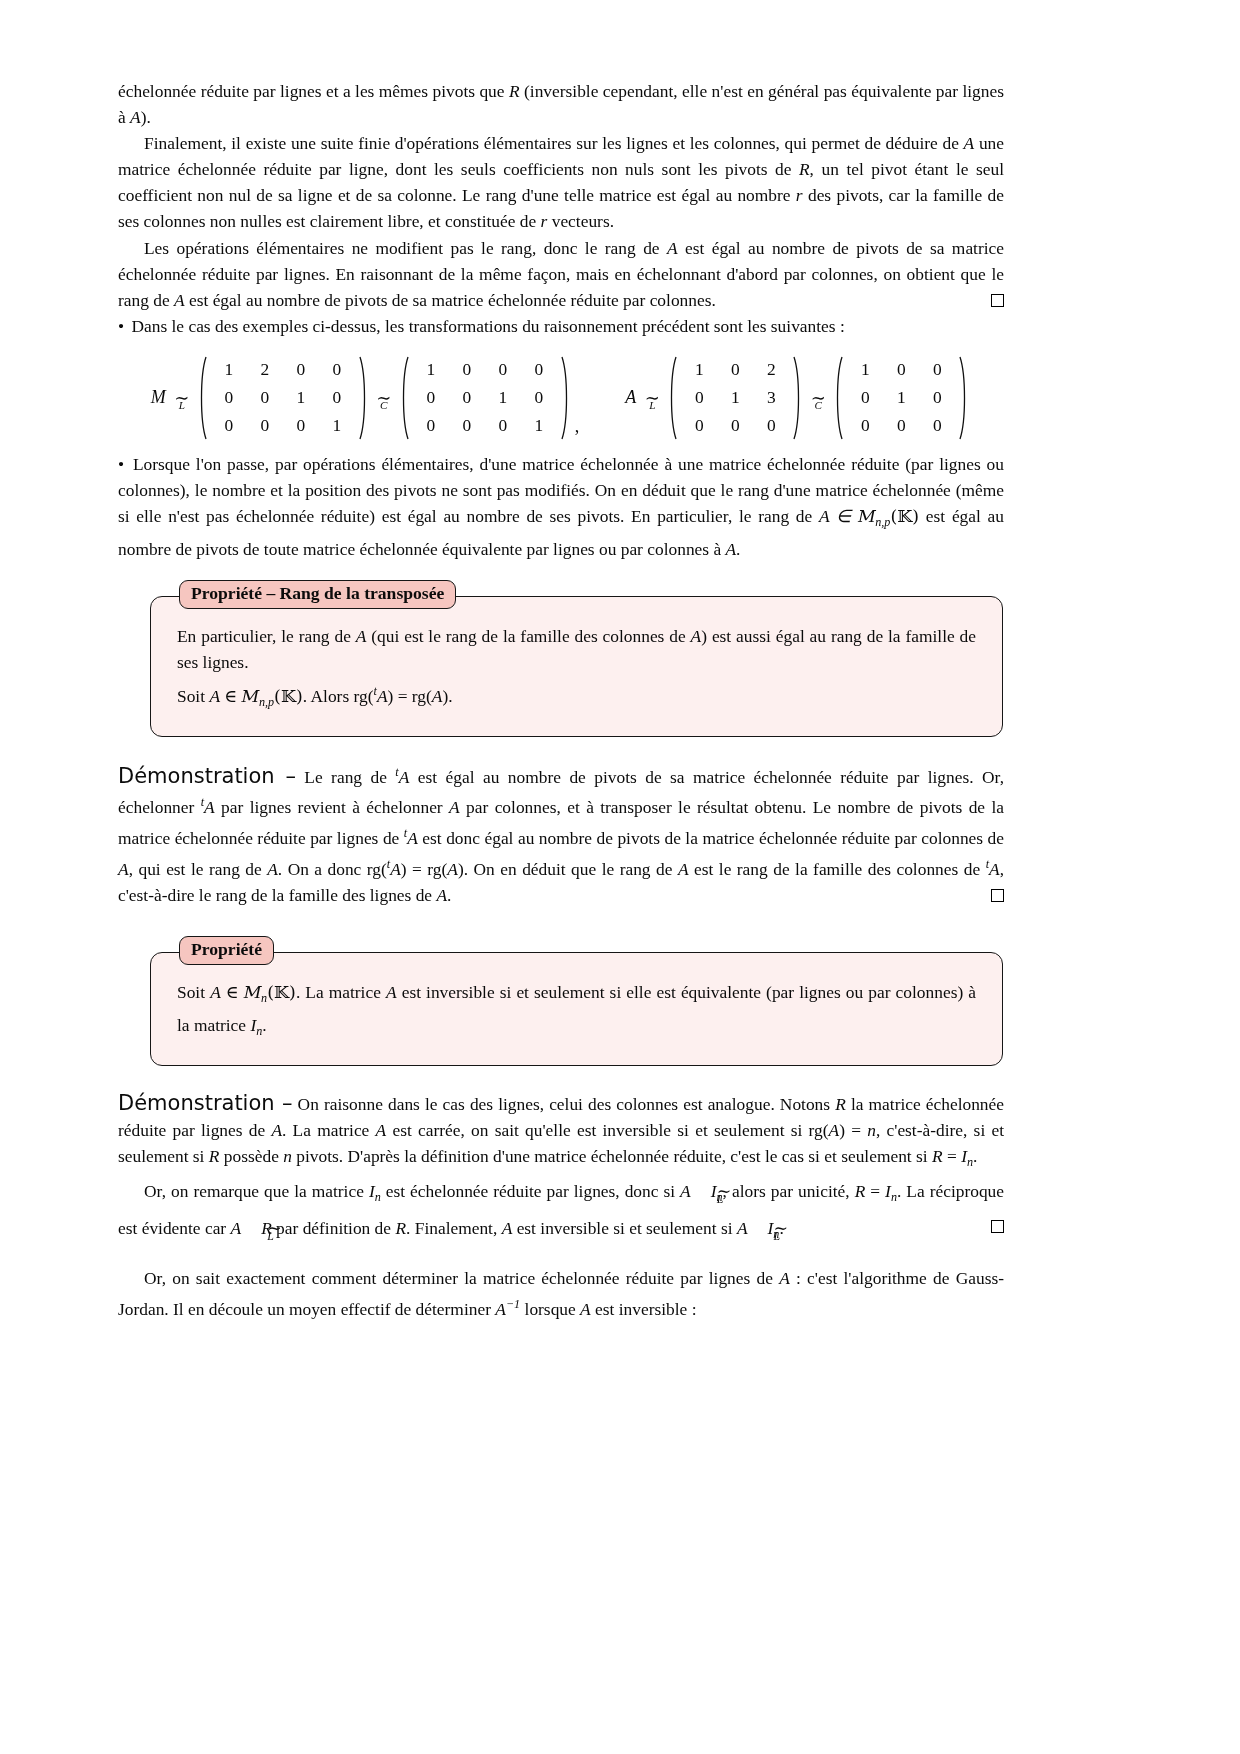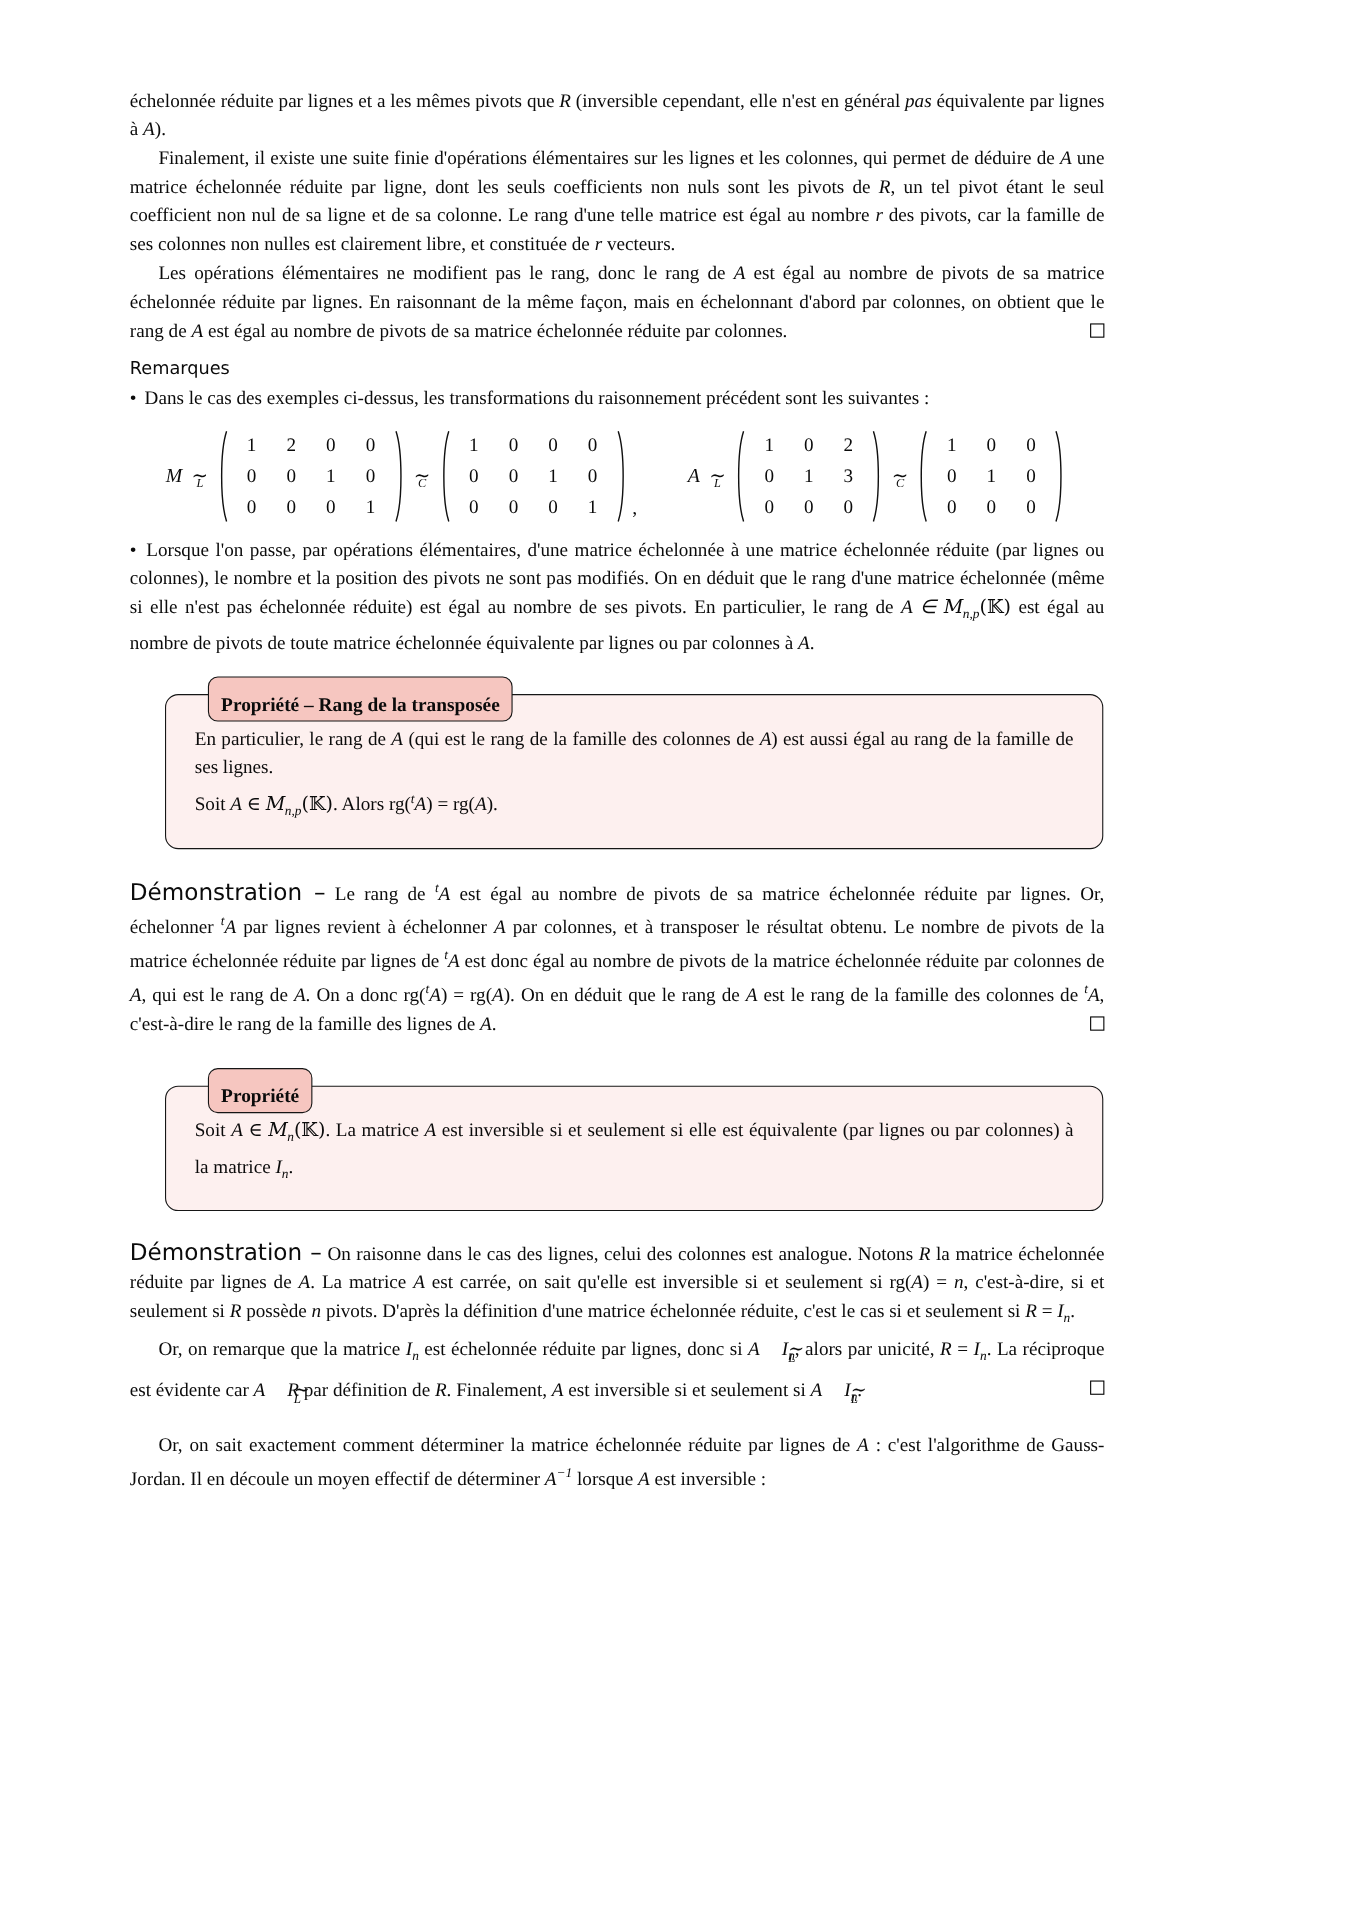--- a/index.html
+++ b/index.html
@@ -26,21 +26,21 @@
     margin: 0 0 0 0;
     font-size: 17.4px;
     line-height: 26.1px;
     text-align: justify;
     text-justify: inter-word;
     hyphens: manual;
   }
   p.body + p.body { margin-top: 0; }
   .indent { text-indent: 26px; }
 
-  i, .it { font-style: italic; }
+  i, .it { }
   .mi { font-style: italic; font-family: "Liberation Serif", serif; }
   .bb { font-family: "DejaVu Serif", serif; font-style: normal; }
   sub.ms { font-style: italic; font-size: 0.7em; }
   sup.ms { font-style: italic; font-size: 0.7em; }
   .scr { font-style: italic; font-family: "DejaVu Serif", serif; letter-spacing: -0.5px; }
 
   
   .qed {
     display: inline-block;
     width: 11px;
@@ -123,25 +123,25 @@
     margin: 34px 0 10px 32px;
     border: 1.6px solid #161616;
     border-radius: 12px;
     background: #fdf0ef;
     padding: 26px 26px 20px 26px;
     width: calc(100% - 32px - 52px - 3px);
   }
   .propbox .title {
     position: absolute;
     top: -17px;
-    left: 38px;
+    left: 28px;
     background: #f6c6c0;
     border: 1.6px solid #161616;
     border-radius: 9px;
-    padding: 14px 11px 3px 11px;
+    padding: 2px 11px 3px 11px;
     font-weight: bold;
     font-size: 17.6px;
     line-height: 1.25;
     white-space: nowrap;
   }
   .propbox .pline {
     margin: 0;
     font-size: 17.4px;
     line-height: 26.5px;
     text-align: justify;
@@ -164,21 +164,20 @@
 <body>
 
 <div class="page">
 
   <p class="body"><span>échelonnée réduite par lignes et a les mêmes pivots que </span><span class="mi">R</span><span> (inversible cependant, elle n'est en</span> <span>général </span><span class="it">pas</span><span> équivalente par lignes à </span><span class="mi">A</span><span>).</span></p>
 
   <p class="body indent"><span>Finalement, il existe une suite finie d'opérations élémentaires sur les lignes et les colonnes, qui permet de déduire de </span><span class="mi">A</span><span> une matrice échelonnée réduite par ligne, dont les seuls coefficients non nuls sont les pivots de </span><span class="mi">R</span><span>, un tel pivot étant le seul coefficient non nul de sa ligne et de sa colonne. Le rang d'une telle matrice est égal au nombre </span><span class="mi">r</span><span> des pivots, car la famille de ses colonnes non nulles est clairement libre, et constituée de </span><span class="mi">r</span><span> vecteurs.</span></p>
 
   <p class="body indent clearfix"><span>Les opérations élémentaires ne modifient pas le rang, donc le rang de </span><span class="mi">A</span><span> est égal au nombre de pivots de sa matrice échelonnée réduite par lignes. En raisonnant de la même façon, mais en échelonnant d'abord par colonnes, on obtient que le rang de </span><span class="mi">A</span><span> est égal au nombre de pivots de sa matrice échelonnée réduite par colonnes.</span><span class="qed"></span></p>
 
-  <div class="remarques">Remarques</div>
 
   <p class="body"><span class="bullet">•</span><span> Dans le cas des exemples ci-dessus, les transformations du raisonnement précédent sont les suivantes :</span></p>
 
   <div class="matrow">
 
     <div class="mgroup">
       <span class="mlabel">M</span>
       <span class="relbig">
         <span>∼</span>
         <span class="sub">L</span>

